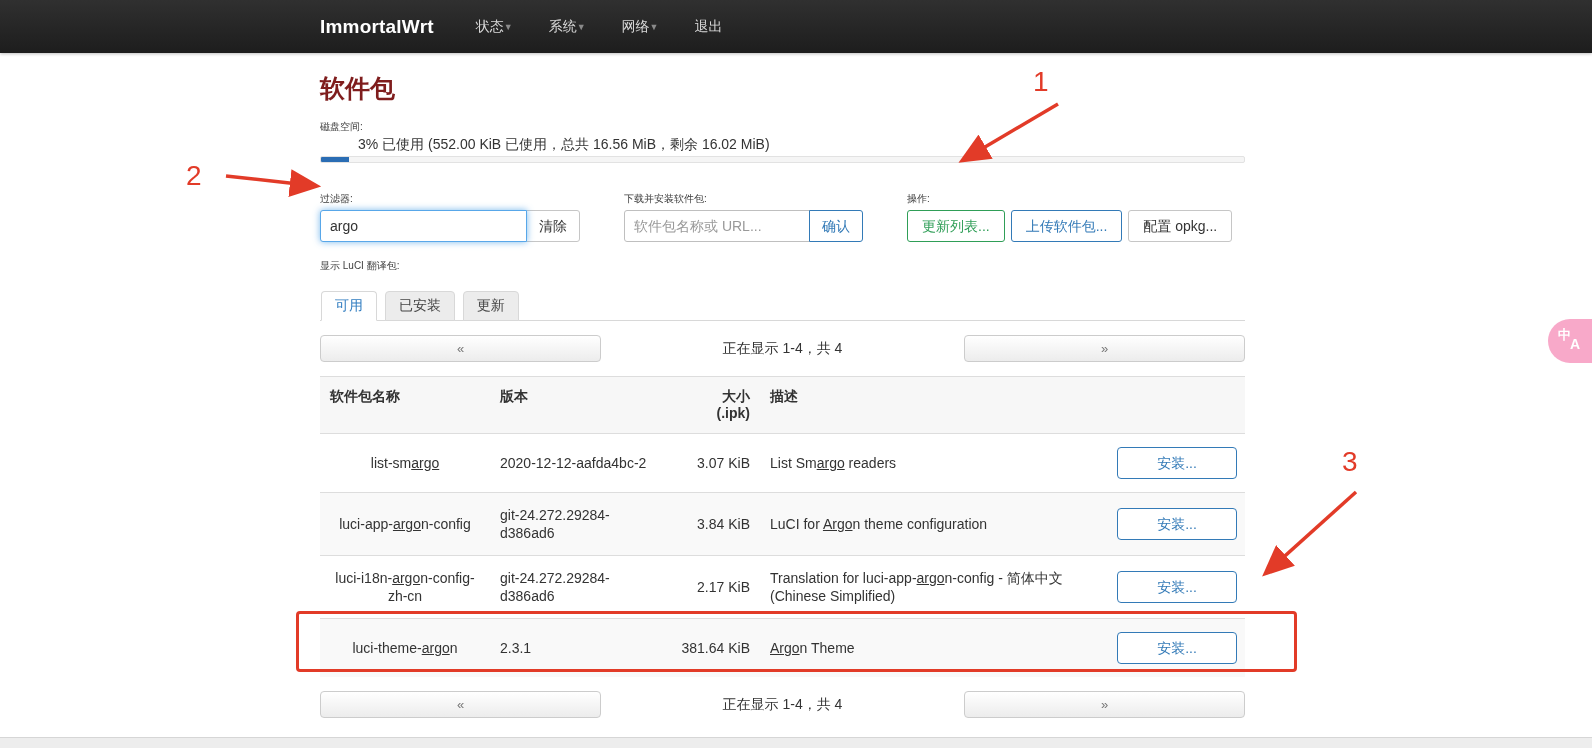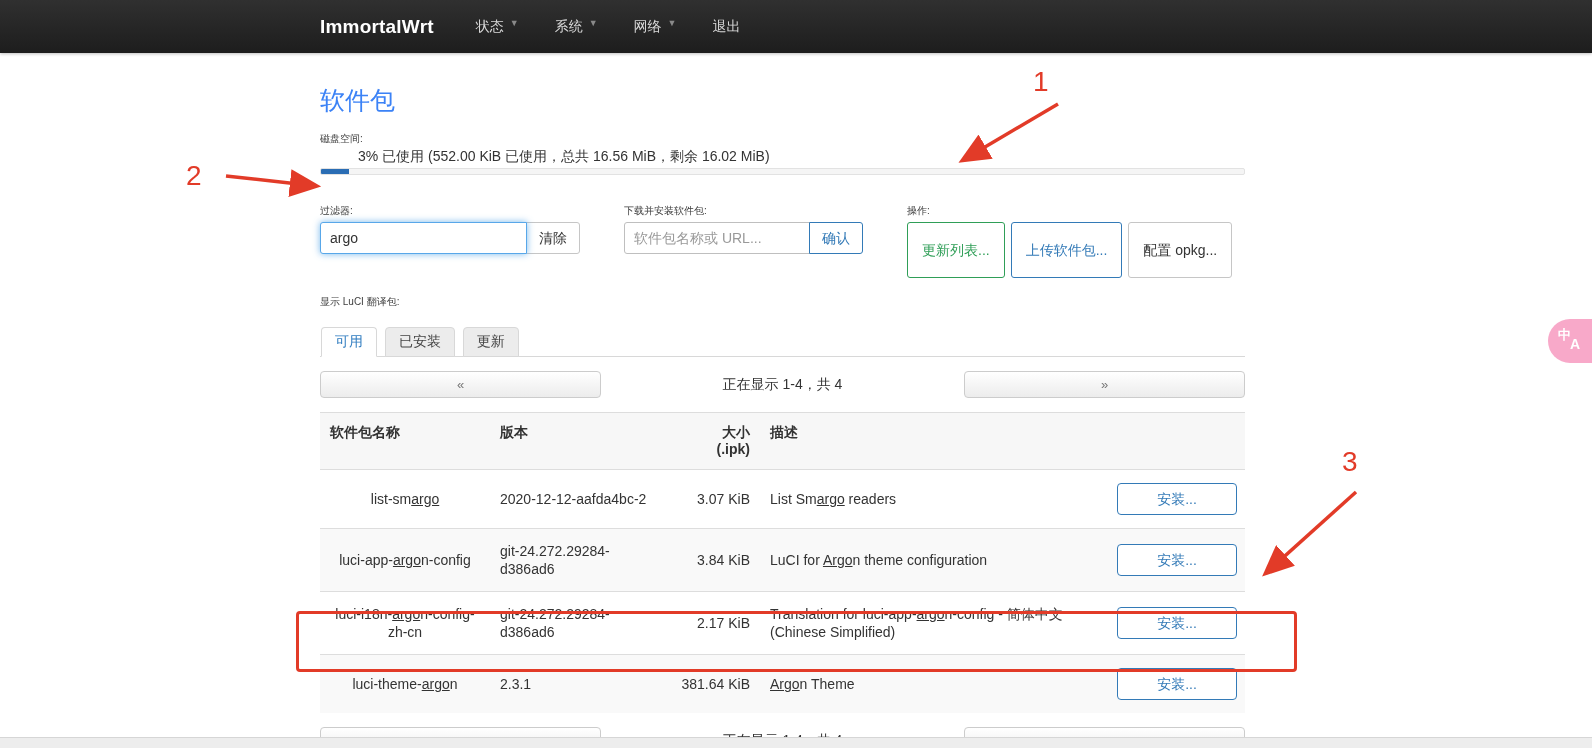--- a/index.html
+++ b/index.html
@@ -16,25 +16,25 @@
     background:#fff;color:#333;
     font-family:"Liberation Sans",sans-serif;font-size:14px;
   }
   
   .topbar{
     height:53px;background:linear-gradient(#303030,#1d1d1d);
     display:flex;align-items:center;padding-left:320px;
     box-shadow:0 1px 3px rgba(0,0,0,.25);
   }
   .brand{color:#fff;font-size:19px;font-weight:bold;margin-right:42px;letter-spacing:.2px;cursor:pointer;}
-  .nav-item{color:#d9d9d9;font-size:14px;margin-right:36px;cursor:pointer;display:flex;gap:6px;}
+  .nav-item{color:#d9d9d9;font-size:14px;margin-right:36px;cursor:pointer;display:flex;align-items:center;gap:0;}
   .nav-item .caret{font-size:9px;color:#8a8a8a;}
   
   .container{width:925px;margin-left:320px;padding-top:16px;position:relative;}
-  .page-title{font-size:25px;line-height:30px;font-weight:normal;color:#3b82f6;margin:16px 0 14px;}
+  .page-title{font-size:25px;line-height:30px;font-weight:bold;color:#7f1d1d;margin:4px 0 14px;}
   .field-label{font-size:10px;color:#404040;line-height:16px;margin-top:16px;}
   .disk-usage{font-size:14px;line-height:19px;color:#333;margin-left:38px;}
   .progressbar{margin-top:2px;height:7px;border:1px solid #e2e2e2;background:#f5f5f5;border-radius:2px;overflow:hidden;}
   .progressbar .fill{height:100%;background:#2a6db4;}
   
   .controls{display:flex;margin-top:12px;align-items:flex-start;}
   .control-col{margin-right:44px;}
   .control-col .field-label{margin-bottom:3px;}
   .input-group{display:flex;margin-top:3px;}
   .txt{
@@ -44,21 +44,21 @@
   .txt::placeholder{color:#999;}
   .txt.focused{border-color:#58a7e9;box-shadow:0 0 7px rgba(88,167,233,.8);position:relative;z-index:1;}
   .btn{
     display:inline-block;padding:6px 12px;font-size:14px;font-family:inherit;line-height:18px;
     background:#fff;border:1px solid #c6c6c6;border-radius:3px;color:#333;cursor:pointer;white-space:nowrap;
   }
   .btn.append{border-radius:0 3px 3px 0;margin-left:-1px;height:32px;}
   .btn-blue{color:var(--btn-blue);border-color:var(--btn-blue);}
   .btn-green{color:var(--btn-green);border-color:var(--btn-green);}
   .actions-row{display:flex;gap:6px;margin-top:3px;}
-  .actions-row .btn{padding:18px 14px;}
+  .actions-row .btn{padding:6px 14px;}
   
   .radio-block{margin-top:9px;}
   .radio-row{display:flex;align-items:center;gap:16px;margin-top:4px;font-size:14px;}
   .radio-opt{display:flex;align-items:center;gap:5px;cursor:pointer;}
   
   .tabs{margin-top:17px;border-bottom:1px solid #d8d8d8;padding-left:1px;}
   .tab{
     display:inline-block;padding:5px 13px;margin-right:4px;margin-bottom:-1px;
     background:#ececec;border:1px solid #d8d8d8;border-radius:4px 4px 0 0;
     color:#444;font-size:14px;cursor:pointer;position:relative;

